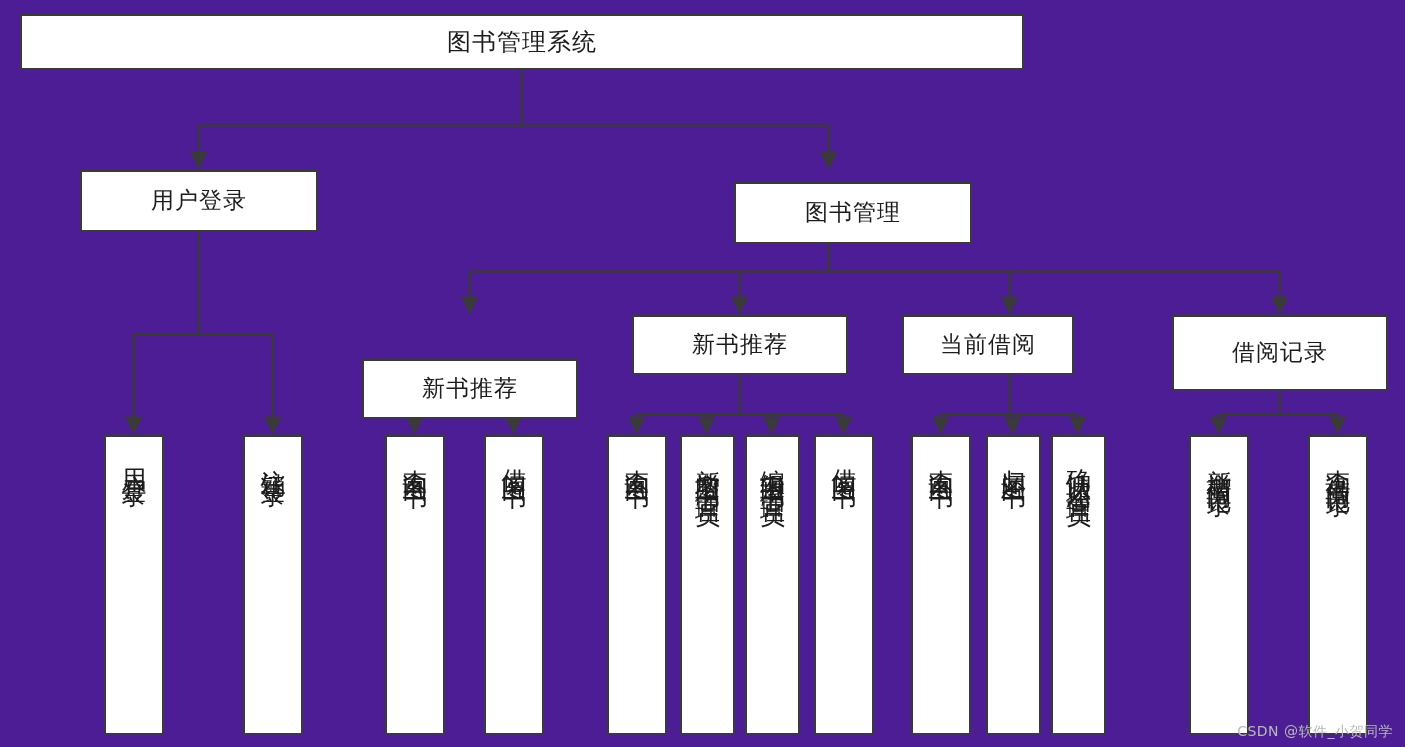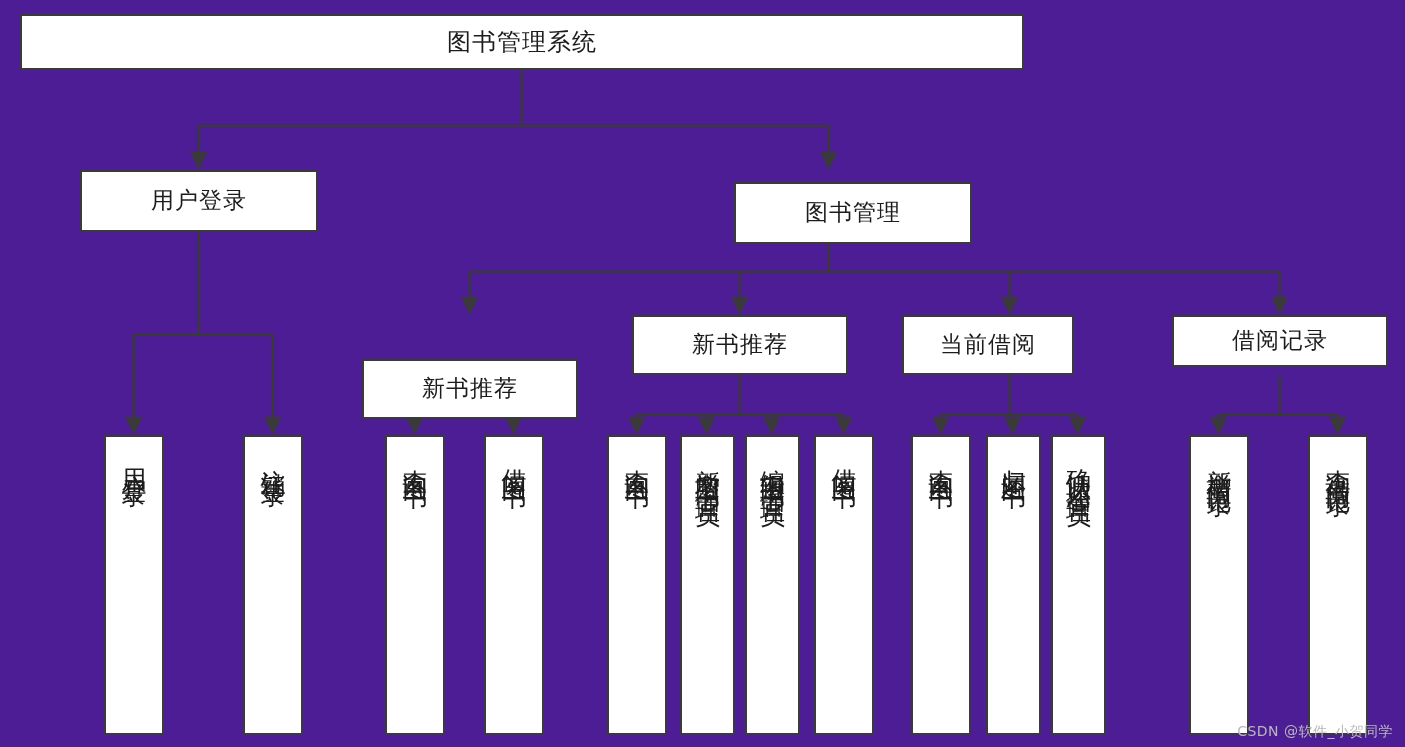--- a/index.html
+++ b/index.html
@@ -142,21 +142,21 @@
 
   <div class="node h" style="left:362px; top:315px; width:216px; height:60px;margin-top:44px;">
     <span class="label">新书推荐</span>
   </div>
   <div class="node h" style="left:632px; top:315px; width:216px; height:60px;">
     <span class="label">新书推荐</span>
   </div>
   <div class="node h" style="left:902px; top:315px; width:172px; height:60px;">
     <span class="label">当前借阅</span>
   </div>
-  <div class="node h" style="left:1172px; top:315px; width:216px; height:52px;">
+  <div class="node h" style="left:1172px; top:315px; width:216px; height:76px;">
     <span class="label">借阅记录</span>
   </div>
 
   <div class="node v" style="left:104px; top:435px; width:60px; height:300px;">
     <span class="label">用户登录</span>
   </div>
   <div class="node v" style="left:243px; top:435px; width:60px; height:300px;">
     <span class="label">注销登录</span>
   </div>
 

